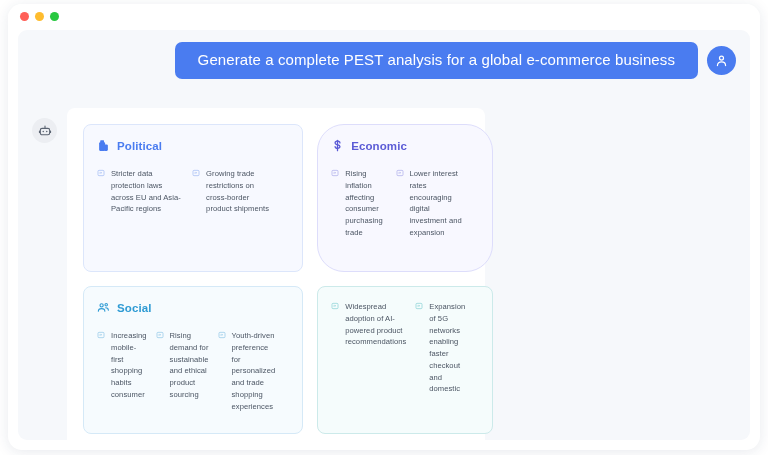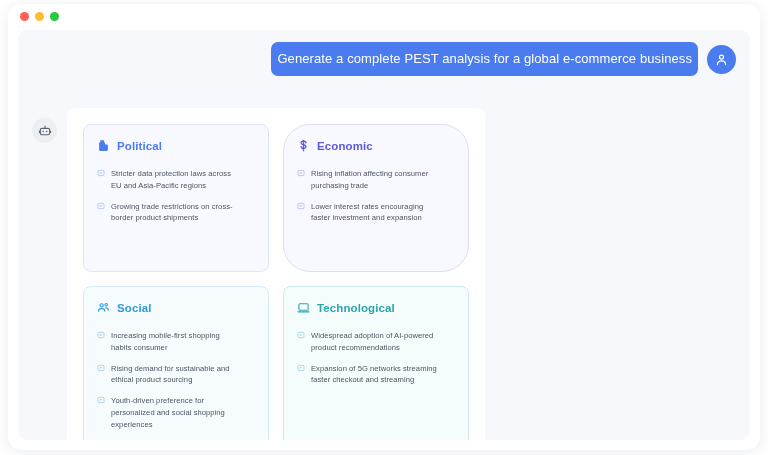--- a/index.html
+++ b/index.html
@@ -63,22 +63,22 @@
     width: 29px; height: 29px;
     border-radius: 50%;
     background: #4a7cf0;
     display: flex; align-items: center; justify-content: center;
     flex: 0 0 auto;
   }
   .bubble-user {
     background: #4a7cf0;
     color: #ffffff;
     border-radius: 7px;
-    padding: 9px 6px;
-    font-size: 13px;
+    padding: 9px 23px;
+    font-size: 15px;
     line-height: 1.25;
     letter-spacing: .1px;
     white-space: nowrap;
   }
 
   
   .bot-row {
     position: absolute;
     left: 14px;
     top: 78px;
@@ -125,21 +125,21 @@
     gap: 7px;
     margin-bottom: 16px;
   }
   .card-title {
     font-size: 11.5px;
     font-weight: bold;
     letter-spacing: .1px;
   }
   .card-icon { flex: 0 0 auto; display: block; line-height: 0; }
 
-  .bullets { display: flex; flex-direction: column; gap: 9px; }
+  .bullets { display: flex; gap: 9px; }
   .bullet {
     display: flex;
     align-items: flex-start;
     gap: 6px;
   }
   .bullet-icon { flex: 0 0 auto; margin-top: 1px; line-height: 0; }
   .bullet-text {
     font-size: 7.6px;
     line-height: 1.55;
     color: #4b5563;
@@ -248,21 +248,21 @@
                 </span>
                 <span class="bullet-text">Rising inflation affecting consumer purchasing trade</span>
               </div>
               <div class="bullet">
                 <span class="bullet-icon">
                   <svg width="8" height="8" viewBox="0 0 24 24" fill="none" stroke="#b4b4ec" stroke-width="2.4" stroke-linejoin="round">
                     <rect x="3" y="4" width="18" height="16" rx="3"></rect>
                     <path d="M8 12h6l-2.5-2.5" stroke="#b4b4ec" stroke-linecap="round"></path>
                   </svg>
                 </span>
-                <span class="bullet-text">Lower interest rates encouraging faster investment and expansion</span>
+                <span class="bullet-text">Lower interest rates encouraging digital investment and expansion</span>
               </div>
             </div>
           </div>
 
           <div class="pest-card theme-social">
             <div class="card-head">
               <span class="card-icon">
                 <svg width="13" height="13" viewBox="0 0 24 24" fill="none" stroke="#2f9bd4" stroke-width="2" stroke-linecap="round" stroke-linejoin="round">
                   <circle cx="8.5" cy="8" r="3"></circle>
                   <path d="M2.5 19c0-3.1 2.7-5 6-5s6 1.9 6 5"></path>
@@ -291,53 +291,44 @@
                 </span>
                 <span class="bullet-text">Rising demand for sustainable and ethical product sourcing</span>
               </div>
               <div class="bullet">
                 <span class="bullet-icon">
                   <svg width="8" height="8" viewBox="0 0 24 24" fill="none" stroke="#9ccdea" stroke-width="2.4" stroke-linejoin="round">
                     <rect x="3" y="4" width="18" height="16" rx="3"></rect>
                     <path d="M8 12h6l-2.5-2.5" stroke="#9ccdea" stroke-linecap="round"></path>
                   </svg>
                 </span>
-                <span class="bullet-text">Youth-driven preference for personalized and social shopping experiences</span>
+                <span class="bullet-text">Youth-driven preference for personalized and trade shopping experiences</span>
               </div>
             </div>
           </div>
 
           <div class="pest-card theme-tech">
-            <div class="card-head">
-              <span class="card-icon">
-                <svg width="13" height="13" viewBox="0 0 24 24" fill="none" stroke="#2aa6aa" stroke-width="2" stroke-linecap="round" stroke-linejoin="round">
-                  <rect x="3.5" y="5" width="17" height="12" rx="2"></rect>
-                  <path d="M2 20h20"></path>
-                </svg>
-              </span>
-              <span class="card-title">Technological</span>
-            </div>
             <div class="bullets">
               <div class="bullet">
                 <span class="bullet-icon">
                   <svg width="8" height="8" viewBox="0 0 24 24" fill="none" stroke="#93d6d8" stroke-width="2.4" stroke-linejoin="round">
                     <rect x="3" y="4" width="18" height="16" rx="3"></rect>
                     <path d="M8 12h6l-2.5-2.5" stroke="#93d6d8" stroke-linecap="round"></path>
                   </svg>
                 </span>
                 <span class="bullet-text">Widespread adoption of AI-powered product recommendations</span>
               </div>
               <div class="bullet">
                 <span class="bullet-icon">
                   <svg width="8" height="8" viewBox="0 0 24 24" fill="none" stroke="#93d6d8" stroke-width="2.4" stroke-linejoin="round">
                     <rect x="3" y="4" width="18" height="16" rx="3"></rect>
                     <path d="M8 12h6l-2.5-2.5" stroke="#93d6d8" stroke-linecap="round"></path>
                   </svg>
                 </span>
-                <span class="bullet-text">Expansion of 5G networks streaming faster checkout and streaming</span>
+                <span class="bullet-text">Expansion of 5G networks enabling faster checkout and domestic</span>
               </div>
             </div>
           </div>
 
         </div>
 
       </div>
     </div>
 
   </div>

